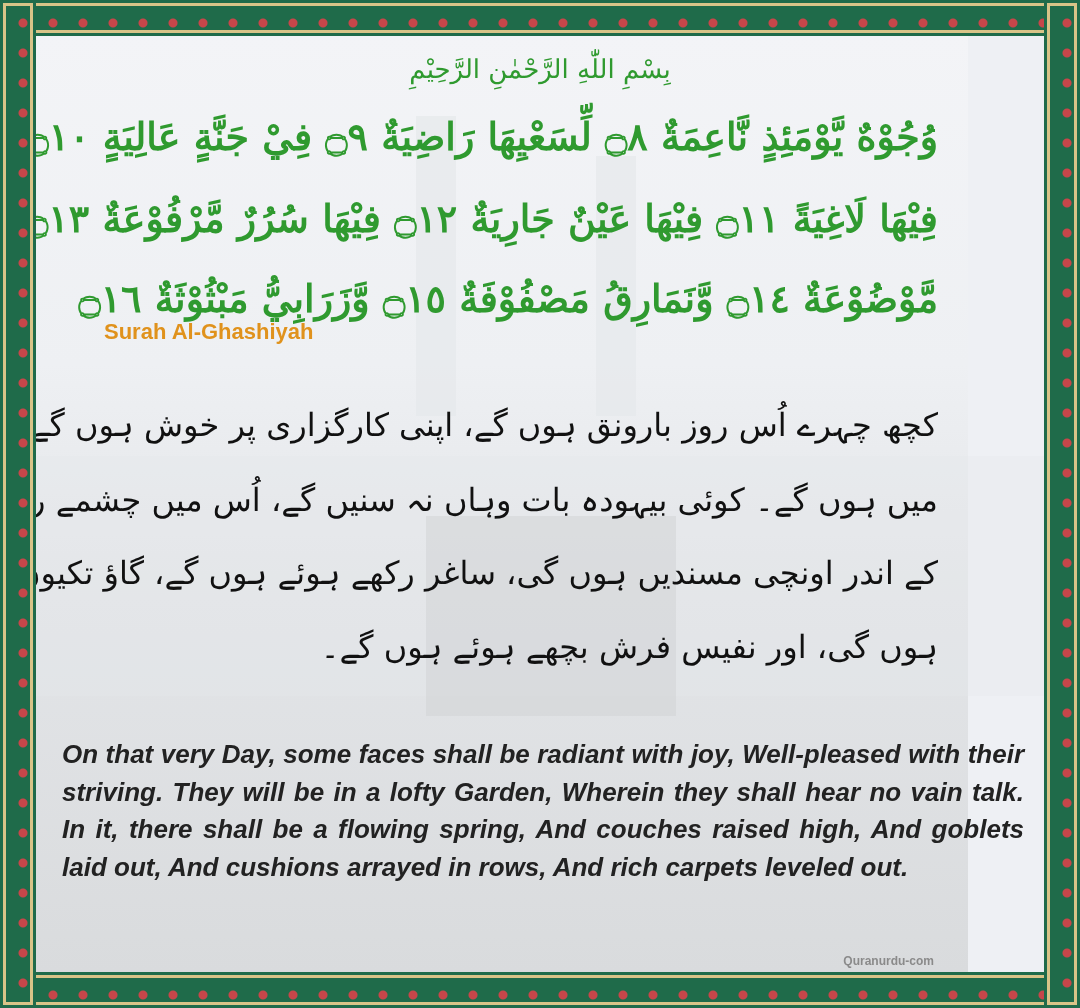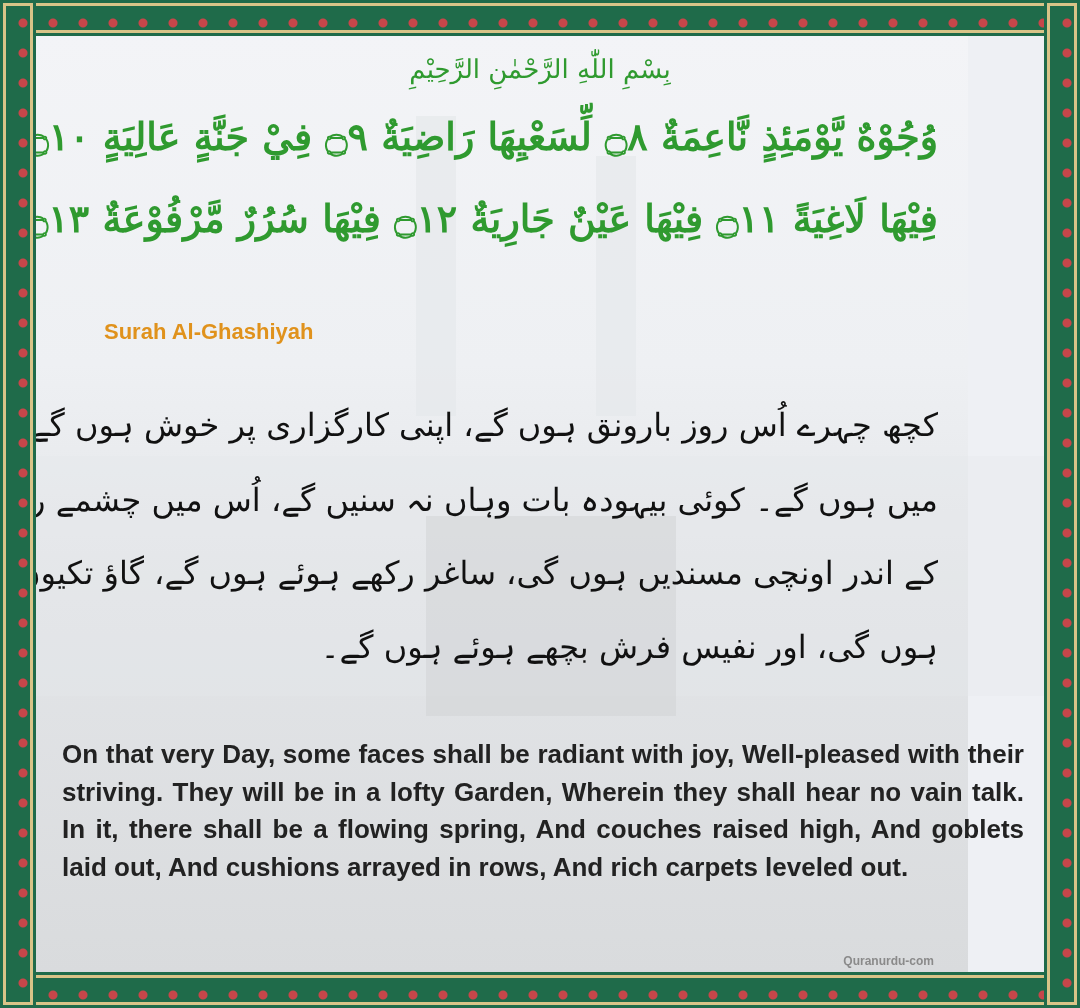--- a/index.html
+++ b/index.html
@@ -16,37 +16,38 @@
     background-size: 30px 30px, 45px 45px; background-position: 0 0, 12px 10px; opacity:0.9; }
   .content { position:absolute; left:36px; top:36px; width:932px; height:936px;
     background: linear-gradient(180deg, #f3f4f7 0%, #eef0f3 35%, #e3e5e8 60%, #d9dbdd 100%); }
   .bg-shape { position:absolute; background:#e6e8eb; opacity:.7; }
   .bismillah { position:absolute; top:18px; left:0; width:1008px; text-align:center; color:#2f9a2f; font-family:"DejaVu Serif", serif; font-size:26px; direction:rtl; }
   .arabic-line { position:absolute; right:30px; width:950px; color:#2f9a2f; font-family:"DejaVu Serif", serif; font-size:38px; direction:rtl; text-align:justify; text-align-last:justify; white-space:nowrap; font-weight:bold; }
   .a1 { top:78px; } .a2 { top:160px; } .a3 { top:240px; width:650px; text-align-last:right; }
   .surah { position:absolute; left:68px; top:283px; color:#e0921c; font-family:"Liberation Sans", sans-serif; font-weight:bold; font-size:22px; }
   .urdu { position:absolute; right:30px; width:950px; color:#111; font-family:"DejaVu Serif", serif; font-size:32px; direction:rtl; text-align:justify; text-align-last:justify; white-space:nowrap; }
   .u1 { top:370px; } .u2 { top:445px; } .u3 { top:518px; } .u4 { top:592px; text-align-last:right; }
-  .english { position:absolute; left:26px; top:700px; width:962px; color:#222; font-family:"Liberation Sans", sans-serif; font-weight:bold; font-size:26px; line-height:37.5px; text-align:justify; }
+  .english { position:absolute; left:26px; top:700px; width:962px; color:#222; font-family:"Liberation Sans", sans-serif; font-weight:bold; font-size:26px; line-height:37.5px; text-align:justify;font-style:italic; }
   .watermark { position:absolute; right:34px; top:918px; color:#8a8a8a; font-family:"Liberation Sans", sans-serif; font-weight:bold; font-size:12px; }
 </style>
 </head>
 <body>
 
 <div class="frame">
   <div class="content">
     <div class="bg-shape" style="left:380px;top:80px;width:40px;height:300px;"></div>
     <div class="bg-shape" style="left:560px;top:120px;width:40px;height:260px;"></div>
     <div class="bg-shape" style="left:0;top:420px;width:1008px;height:240px;opacity:.35;"></div>
     <div class="bg-shape" style="left:390px;top:480px;width:250px;height:200px;background:#cfd1d4;opacity:.5;"></div>
 
     <div class="bismillah">بِسْمِ اللّٰهِ الرَّحْمٰنِ الرَّحِيْمِ</div>
 
     <div class="arabic-line a1">وُجُوْهٌ يَّوْمَئِذٍ نَّاعِمَةٌ ۝٨ لِّسَعْيِهَا رَاضِيَةٌ ۝٩ فِيْ جَنَّةٍ عَالِيَةٍ ۝١٠ لَّا تَسْمَعُ</div>
     <div class="arabic-line a2">فِيْهَا لَاغِيَةً ۝١١ فِيْهَا عَيْنٌ جَارِيَةٌ ۝١٢ فِيْهَا سُرُرٌ مَّرْفُوْعَةٌ ۝١٣ وَّ اَكْوَابٌ</div>
+    <div class="arabic-line a3">مَّوْضُوْعَةٌ ۝١٤ وَّنَمَارِقُ مَصْفُوْفَةٌ ۝١٥ وَّزَرَابِيُّ مَبْثُوْثَةٌ ۝١٦</div>
 
     <div class="surah">Surah Al-Ghashiyah</div>
 
     <div class="urdu u1">کچھ چہرے اُس روز بارونق ہوں گے، اپنی کارگزاری پر خوش ہوں گے، عالی مقام جنت</div>
     <div class="urdu u2">میں ہوں گے۔ کوئی بیہودہ بات وہاں نہ سنیں گے، اُس میں چشمے رواں ہوں گے، اُس</div>
     <div class="urdu u3">کے اندر اونچی مسندیں ہوں گی، ساغر رکھے ہوئے ہوں گے، گاؤ تکیوں کی قطاریں لگی</div>
     <div class="urdu u4">ہوں گی، اور نفیس فرش بچھے ہوئے ہوں گے۔</div>
 
     <div class="english">On that very Day, some faces shall be radiant with joy, Well-pleased with their striving. They will be in a lofty Garden, Wherein they shall hear no vain talk. In it, there shall be a flowing spring, And couches raised high, And goblets laid out, And cushions arrayed in rows, And rich carpets leveled out.</div>
 

